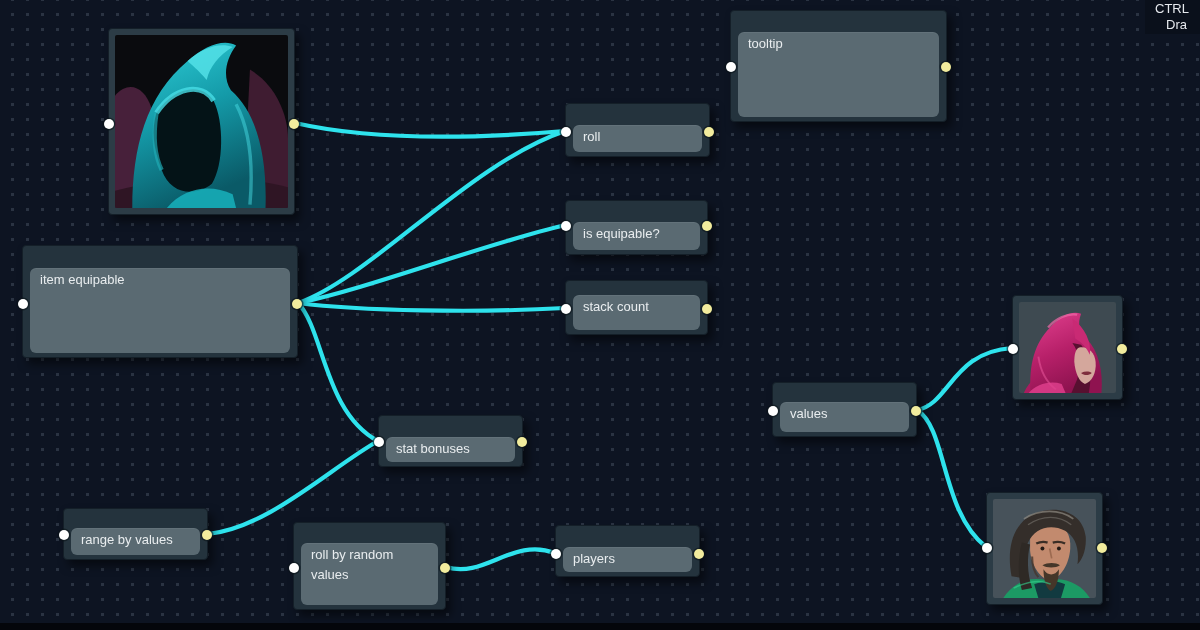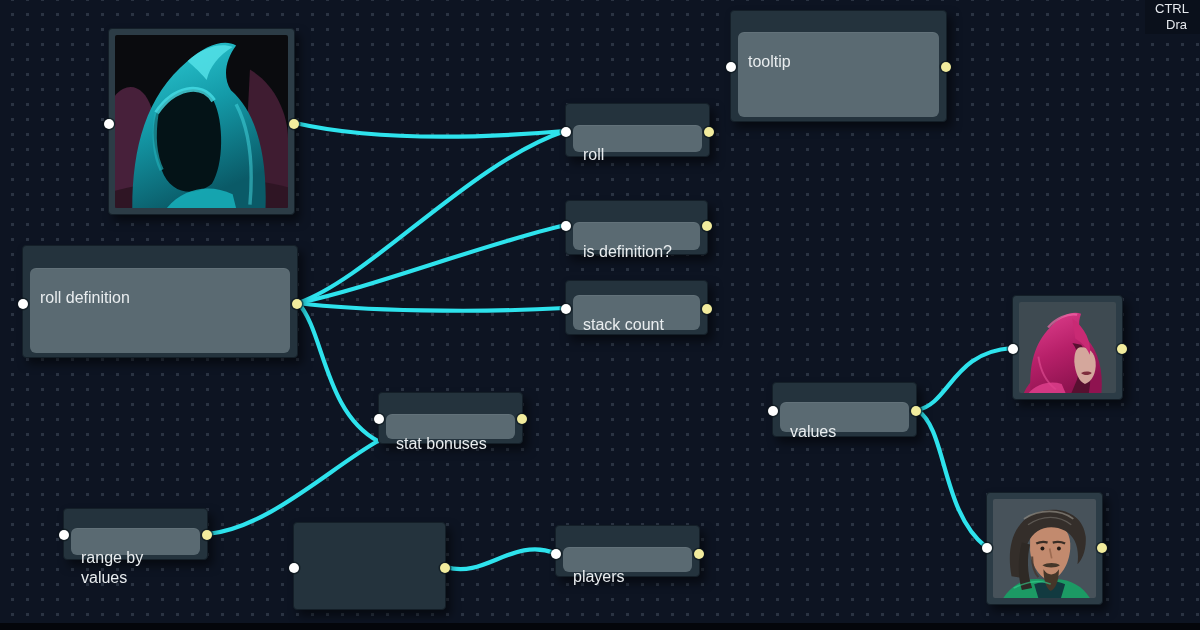--- a/index.html
+++ b/index.html
@@ -14,21 +14,21 @@
   #wires path{stroke:#2ee3ed;stroke-width:4.2;fill:none;stroke-linecap:round;}
   .node{
     position:absolute;z-index:2;background:#24333d;border:1px solid #141f28;
     border-radius:4px;box-shadow:5px 6px 10px rgba(0,0,0,.5);box-sizing:border-box;
   }
   .panel{
     position:absolute;left:7px;right:7px;bottom:4px;background:#5a6a72;
     border-radius:6px;box-shadow:inset 0 1px 0 rgba(255,255,255,.06);
   }
   .label{
-    display:block;padding:20px 10px;color:#e9edef;font-size:16px;line-height:20px;
+    display:block;padding:2px 10px;color:#e9edef;font-size:13px;line-height:20px;
   }
   .port{
     position:absolute;width:10px;height:10px;border-radius:50%;z-index:3;
     box-shadow:0 0 0 1.5px rgba(10,18,24,.55);
   }
   .port.in{left:-5px;background:#ffffff;}
   .port.out{right:-5px;background:#f2ec9d;}
   .imgnode{padding:6px;background:#2c3c46;}
   .imgnode svg{display:block;width:100%;height:100%;border-radius:2px;}
   #overlay{
@@ -77,37 +77,37 @@
       <path d="M24,45 C22,58 23,70 27,78" stroke="#1fa9b4" stroke-width="2.5" fill="none" opacity="0.7"></path>
       <path d="M70,40 C78,55 80,75 78,98" stroke="#45d9e2" stroke-width="2" fill="none" opacity="0.5"></path>
       <path d="M30,100 C40,88 55,86 68,92 L70,100 Z" fill="#18b6c2" opacity="0.8"></path>
     </svg>
     <span class="port in" style="top:90px"></span>
     <span class="port out" style="top:90px"></span>
   </div>
 
   <div class="node" style="left:22px;top:245px;width:276px;height:113px">
     <div class="panel" style="top:22px">
-      <span class="label">roll definition</span>
+      <span class="label">item equipable</span>
     </div>
     <span class="port in" style="top:53px"></span>
     <span class="port out" style="top:53px"></span>
   </div>
 
   <div class="node" style="left:565px;top:103px;width:145px;height:54px">
     <div class="panel" style="top:21px">
       <span class="label">roll</span>
     </div>
     <span class="port in" style="top:23px"></span>
     <span class="port out" style="top:23px"></span>
   </div>
 
   <div class="node" style="left:565px;top:200px;width:143px;height:55px">
     <div class="panel" style="top:21px">
-      <span class="label">is definition?</span>
+      <span class="label">is equipable?</span>
     </div>
     <span class="port in" style="top:20px"></span>
     <span class="port out" style="top:20px"></span>
   </div>
 
   <div class="node" style="left:565px;top:280px;width:143px;height:55px">
     <div class="panel" style="top:14px">
       <span class="label">stack count</span>
     </div>
     <span class="port in" style="top:23px"></span>
@@ -115,37 +115,40 @@
   </div>
 
   <div class="node" style="left:730px;top:10px;width:217px;height:112px">
     <div class="panel" style="top:21px">
       <span class="label">tooltip</span>
     </div>
     <span class="port in" style="top:51px"></span>
     <span class="port out" style="top:51px"></span>
   </div>
 
-  <div class="node" style="left:378px;top:392px;width:145px;height:52px">
+  <div class="node" style="left:378px;top:415px;width:145px;height:52px">
     <div class="panel" style="top:21px">
       <span class="label">stat bonuses</span>
     </div>
     <span class="port in" style="top:21px"></span>
     <span class="port out" style="top:21px"></span>
   </div>
 
   <div class="node" style="left:63px;top:508px;width:145px;height:52px">
     <div class="panel" style="top:19px">
       <span class="label">range by values</span>
     </div>
     <span class="port in" style="top:21px"></span>
     <span class="port out" style="top:21px"></span>
   </div>
 
   <div class="node" style="left:293px;top:522px;width:153px;height:88px">
+    <div class="panel" style="top:20px">
+      <span class="label">roll by random values</span>
+    </div>
     <span class="port in" style="top:40px"></span>
     <span class="port out" style="top:40px"></span>
   </div>
 
   <div class="node" style="left:555px;top:525px;width:145px;height:52px">
     <div class="panel" style="top:21px">
       <span class="label">players</span>
     </div>
     <span class="port in" style="top:23px"></span>
     <span class="port out" style="top:23px"></span>

